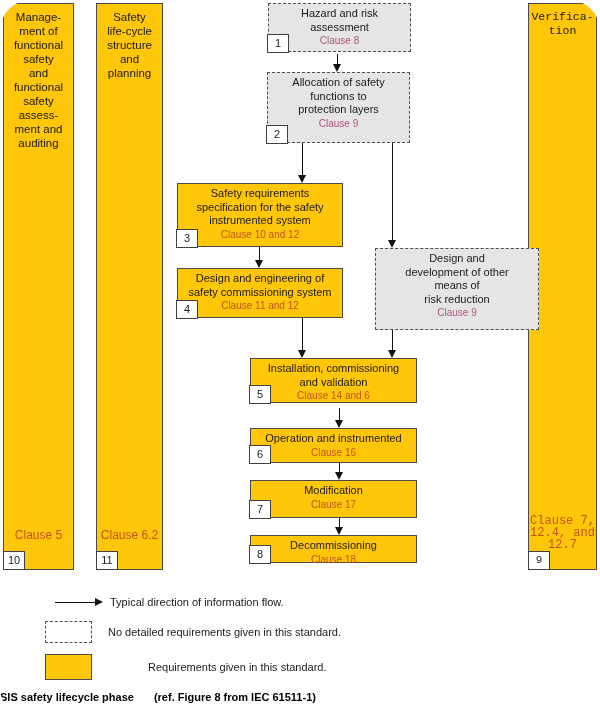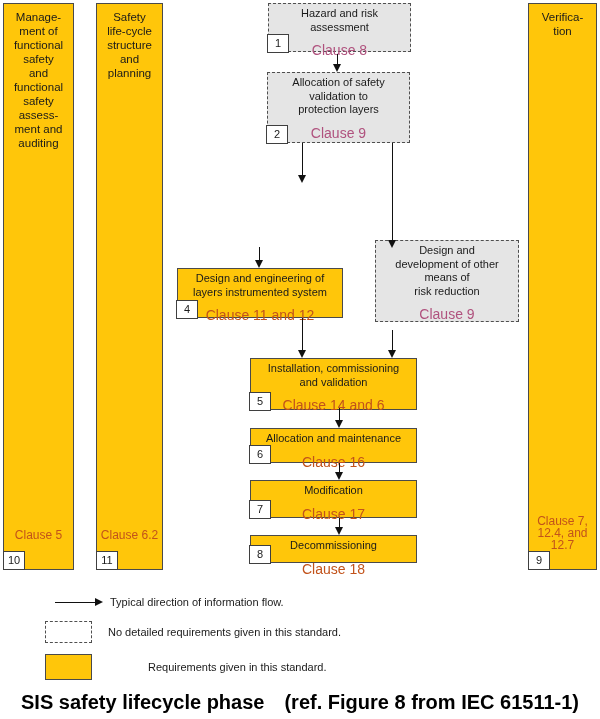--- a/index.html
+++ b/index.html
@@ -1,18 +1,18 @@
 <!DOCTYPE html>
 <html><head>
 <meta charset="utf-8">
 <style>
   html,body{margin:0;padding:0;background:#fff;}
   #stage{
     position:relative;width:600px;height:719px;background:#ffffff;
-    font-family:"Liberation Sans", sans-serif;color:#1a1a1a;overflow:hidden;
+    font-family:"Liberation Sans", sans-serif;color:#1a1a1a;overflow:hidden;border-radius:31px;
   }
   
   .col{
     position:absolute;top:3px;height:567px;background:#FFC60A;
     border:1px solid #4a4a4a;box-sizing:border-box;
   }
   .col-title{
     white-space:pre-line;text-align:center;font-size:11.5px;line-height:14px;
     padding-top:6px;color:#1a1a1a;
   }
@@ -21,21 +21,21 @@
     font-size:12px;line-height:12px;color:#c2531b;white-space:pre-line;
   }
   .col-clause.three{bottom:18px;}
   
   .box{
     position:absolute;box-sizing:border-box;text-align:center;padding-top:3px;
   }
   .box.yellow{background:#FFC60A;border:1px solid #4a4a4a;}
   .box.dashed{background:#e5e5e5;border:1px dashed #4f4f4f;}
   .box-label{font-size:11px;line-height:13.5px;white-space:pre-line;color:#1a1a1a;}
-  .box-clause{font-size:14px;line-height:12px;margin-top:10px;}
+  .box-clause{font-size:10px;line-height:12px;margin-top:1px;}
   .clause-yellow{color:#c2531b;}
   .clause-white{color:#b0527e;}
   
   .badge{
     position:absolute;left:-2px;bottom:-2px;width:22px;height:19px;
     background:#ffffff;border:1px solid #3f3f3f;box-sizing:border-box;
     font-size:11px;line-height:17px;text-align:center;color:#1a1a1a;
   }
   .col .badge{left:-1px;bottom:-1px;}
   
@@ -53,22 +53,22 @@
   .harrow .hhead{
     position:absolute;right:0;top:0;width:0;height:0;
     border-top:4.5px solid transparent;border-bottom:4.5px solid transparent;
     border-left:8px solid #111;
   }
   .legend-box{position:absolute;box-sizing:border-box;}
   .legend-box.dashed{border:1px dashed #4f4f4f;background:#fff;}
   .legend-box.solid{border:1px solid #4a4a4a;background:#FFC60A;}
   
   .fig-title{
-    position:absolute;left:0;right:0;top:691px;text-align:center;
-    font-size:20px;font-weight:bold;color:#000;
+    position:absolute;left:0;right:0;top:691px;text-align:left;
+    font-size:11px;font-weight:bold;color:#000;
   }
   .fig-title .gap{display:inline-block;width:20px;}
 </style>
 </head>
 <body>
 
 <div id="stage">
 
   <div class="col" style="left:3px;width:71px;">
     <div class="col-title">Manage-
@@ -88,69 +88,76 @@
   <div class="col" style="left:96px;width:67px;">
     <div class="col-title">Safety
 life-cycle
 structure
 and
 planning</div>
     <div class="col-clause">Clause 6.2</div>
     <div class="badge">11</div>
   </div>
 
-  <div class="col" style="left:528px;width:69px;">
+  <div class="col" style="left:528px;width:69px;font-family:Liberation Mono, monospace;">
     <div class="col-title">Verifica-
 tion</div>
     <div class="col-clause three">Clause 7,
 12.4, and
 12.7</div>
     <div class="badge">9</div>
   </div>
 
   <div class="box dashed" style="left:268px;top:3px;width:143px;height:49px;">
     <div class="box-label">Hazard and risk
 assessment</div>
     <div class="box-clause clause-white">Clause 8</div>
     <div class="badge">1</div>
   </div>
 
   <div class="box dashed" style="left:267px;top:72px;width:143px;height:71px;">
     <div class="box-label">Allocation of safety
-validation to
+functions to
 protection layers</div>
     <div class="box-clause clause-white">Clause 9</div>
     <div class="badge">2</div>
   </div>
 
+  <div class="box yellow" style="left:177px;top:183px;width:166px;height:64px;">
+    <div class="box-label">Safety requirements
+specification for the safety
+instrumented system</div>
+    <div class="box-clause clause-yellow">Clause 10 and 12</div>
+    <div class="badge">3</div>
+  </div>
 
   <div class="box yellow" style="left:177px;top:268px;width:166px;height:50px;">
     <div class="box-label">Design and engineering of
-layers instrumented system</div>
+safety commissioning system</div>
     <div class="box-clause clause-yellow">Clause 11 and 12</div>
     <div class="badge">4</div>
   </div>
 
-  <div class="box dashed" style="left:375px;top:240px;width:144px;height:82px;">
+  <div class="box dashed" style="left:375px;top:248px;width:164px;height:82px;">
     <div class="box-label">Design and
 development of other
 means of
 risk reduction</div>
     <div class="box-clause clause-white">Clause 9</div>
   </div>
 
-  <div class="box yellow" style="left:250px;top:358px;width:167px;height:52px;">
+  <div class="box yellow" style="left:250px;top:358px;width:167px;height:45px;">
     <div class="box-label">Installation, commissioning
 and validation</div>
     <div class="box-clause clause-yellow">Clause 14 and 6</div>
     <div class="badge">5</div>
   </div>
 
   <div class="box yellow" style="left:250px;top:428px;width:167px;height:35px;">
-    <div class="box-label">Allocation and maintenance</div>
+    <div class="box-label">Operation and instrumented</div>
     <div class="box-clause clause-yellow">Clause 16</div>
     <div class="badge">6</div>
   </div>
 
   <div class="box yellow" style="left:250px;top:480px;width:167px;height:38px;">
     <div class="box-label">Modification</div>
     <div class="box-clause clause-yellow">Clause 17</div>
     <div class="badge">7</div>
   </div>
 

